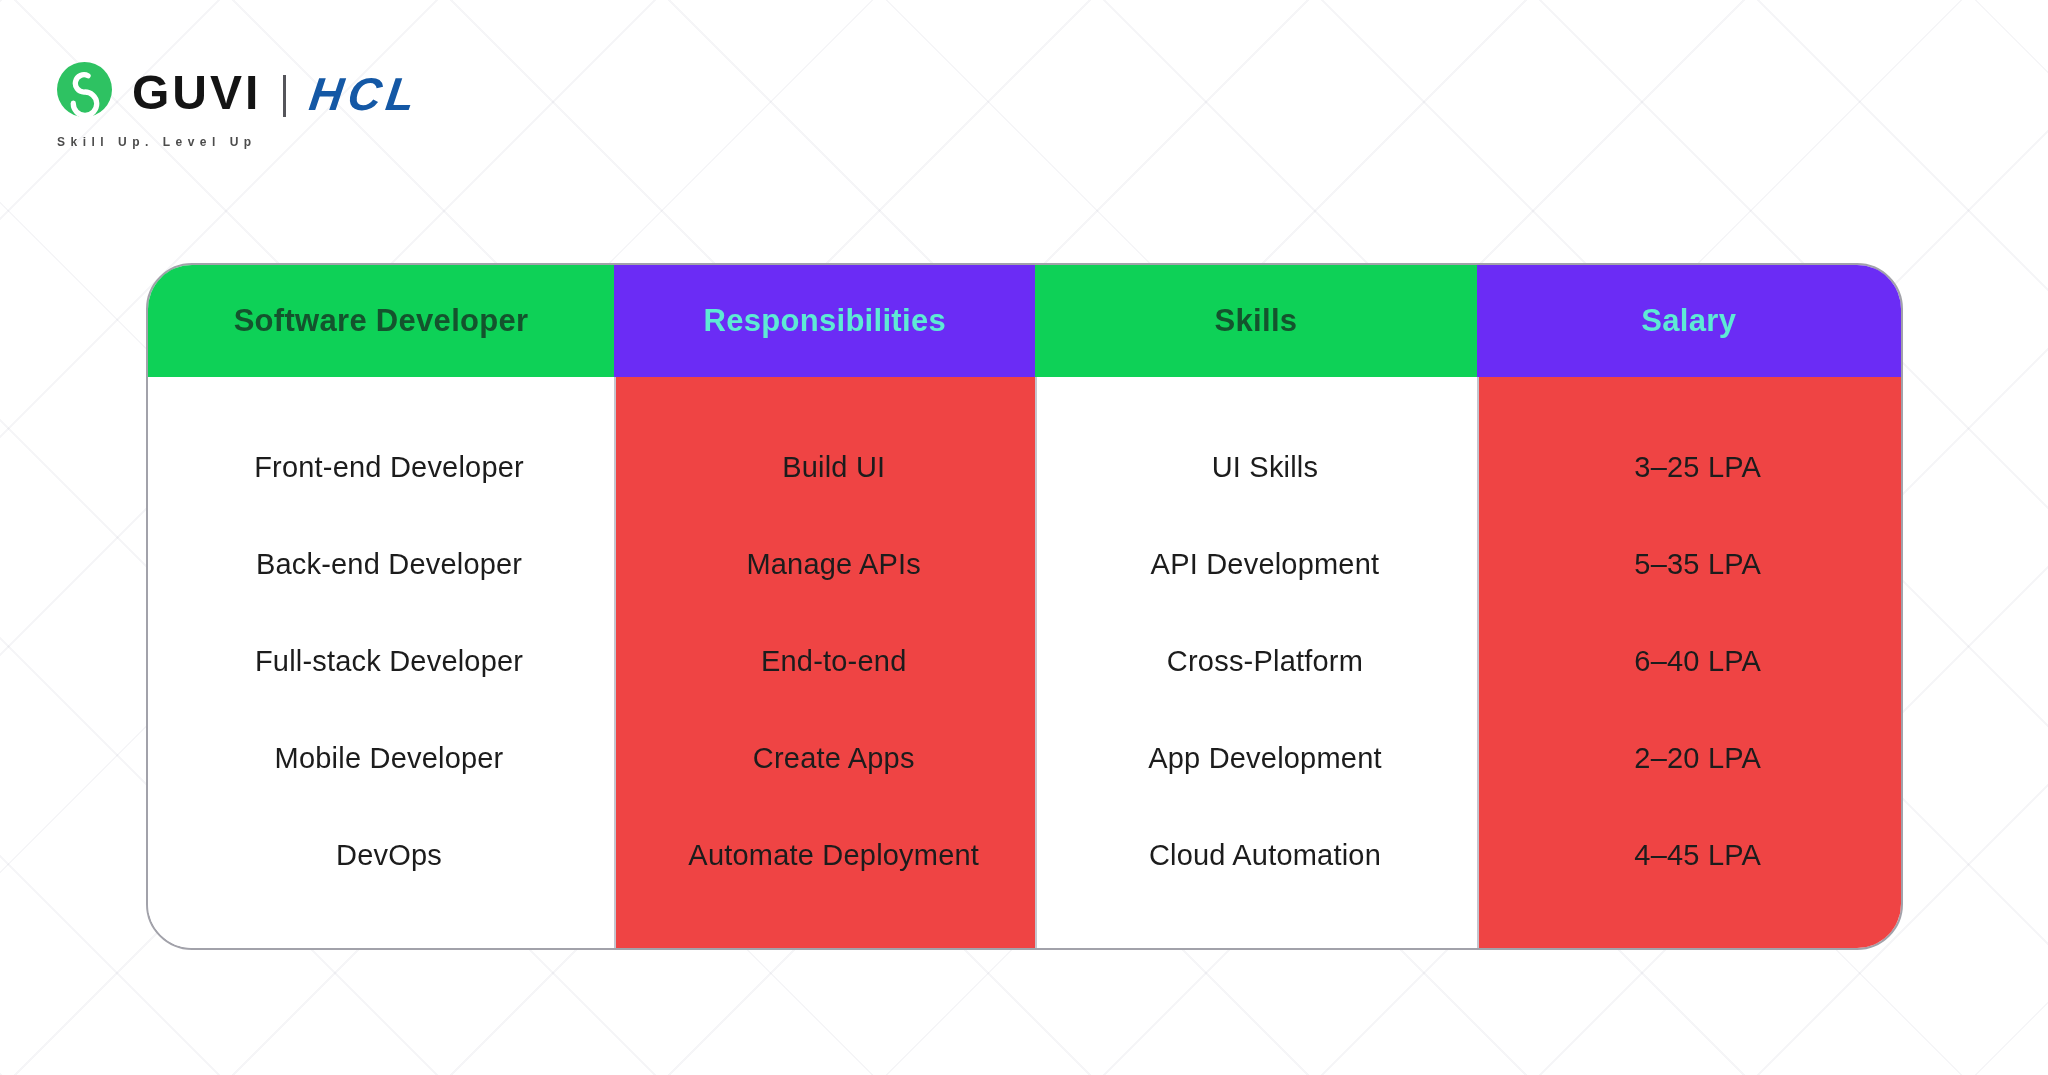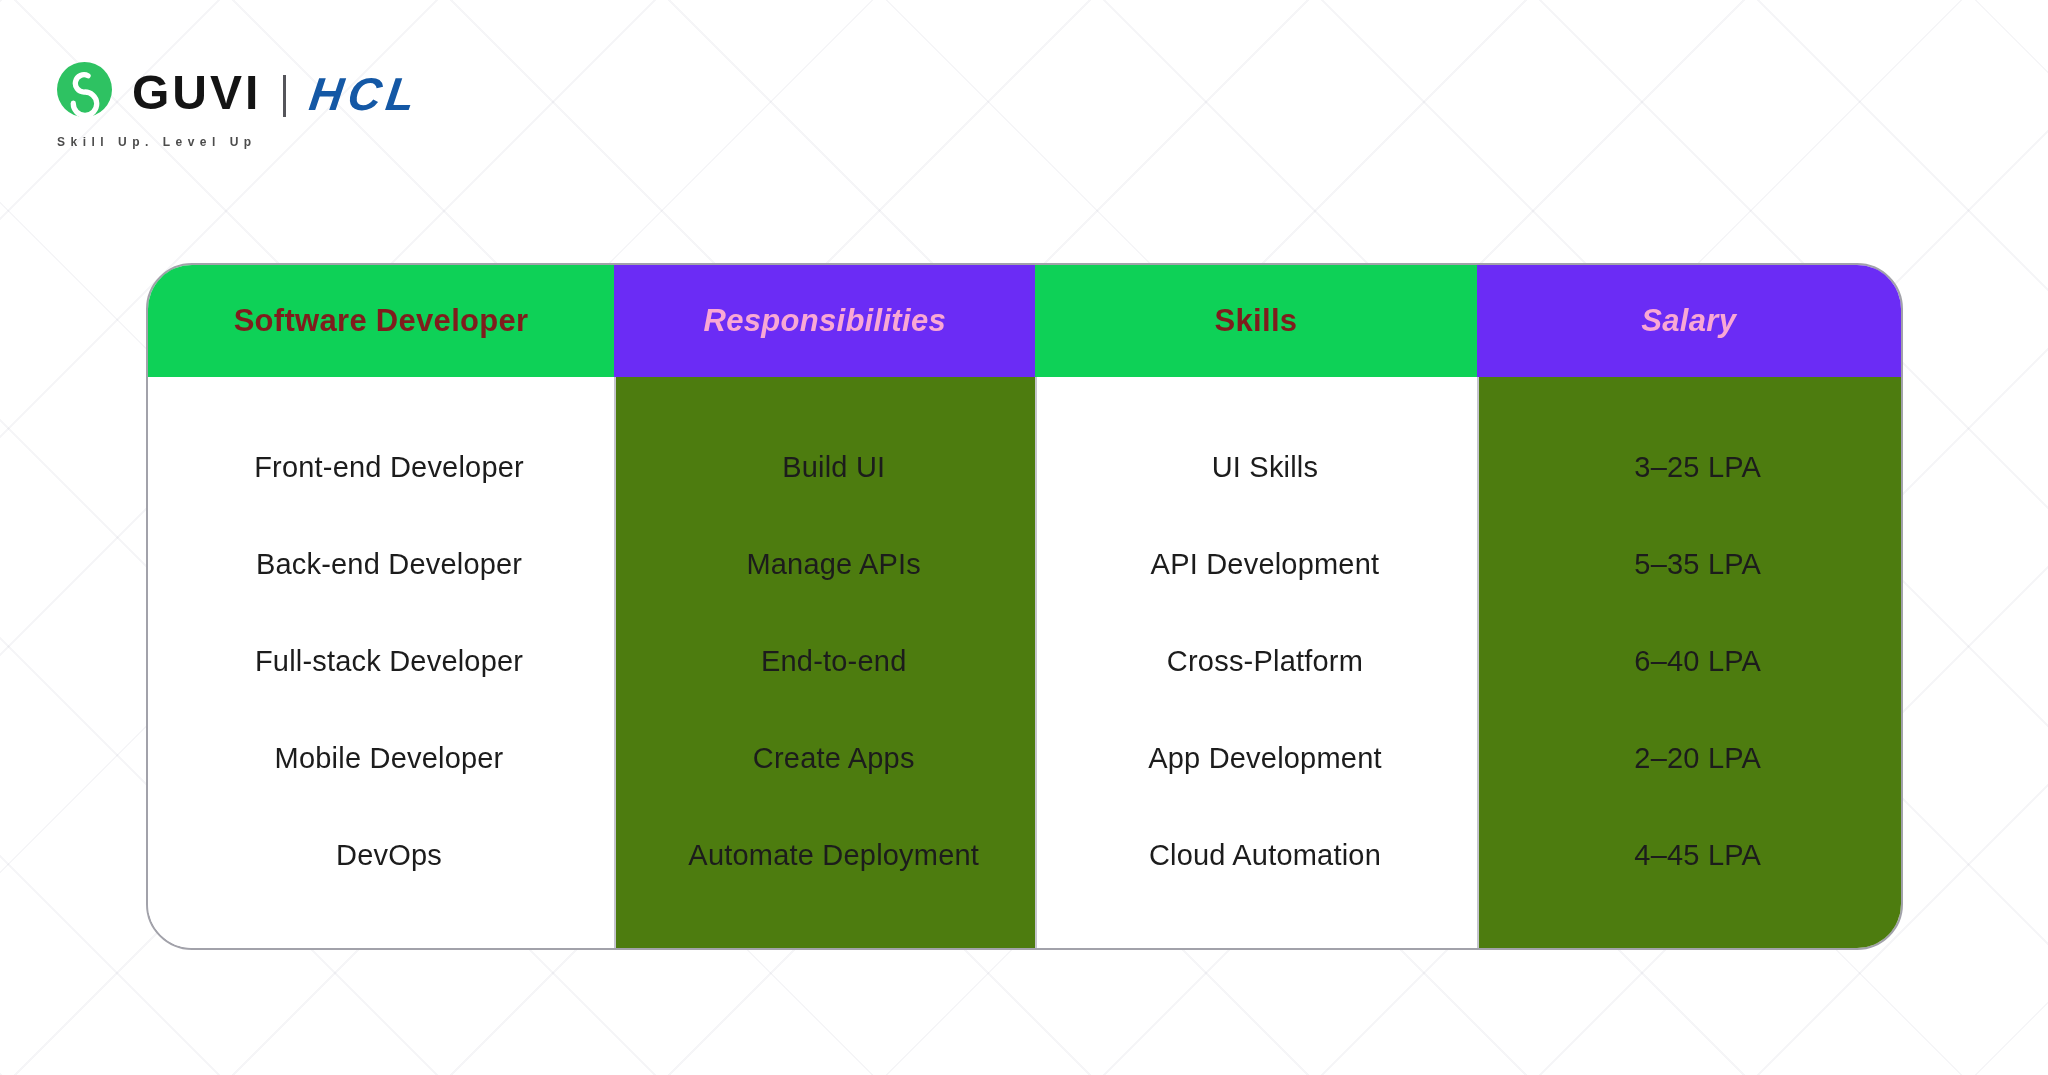--- a/index.html
+++ b/index.html
@@ -95,30 +95,30 @@
   .col-header {
     height: 112px;
     flex: 0 0 112px;
     display: flex;
     align-items: center;
     justify-content: center;
     font-size: 31px;
     font-weight: 700;
     letter-spacing: 0.3px;
   }
-  .col-header.green  { background: #0ed157; color: #7f1d1d; }
-  .col-header.purple { background: #6b2cf5; color: #f9a8d4; font-style: italic; }
+  .col-header.green  { background: #0ed157; color: #14532d; }
+  .col-header.purple { background: #6b2cf5; color: #5eead4; }
 
   .col-body {
     flex: 1 1 auto;
     padding-top: 42px;
     box-sizing: border-box;
   }
   .col-body.white { background: #ffffff; }
-  .col-body.lav   { background: #4d7c0f; }
+  .col-body.lav   { background: #ef4444; }
   .col:not(:first-child) .col-body { border-left: 2px solid #c5c5ce; }
 
   .cell {
     height: 97px;
     display: flex;
     align-items: center;
     justify-content: center;
     font-size: 29px;
     font-weight: 400;
     color: #1c1c1c;

